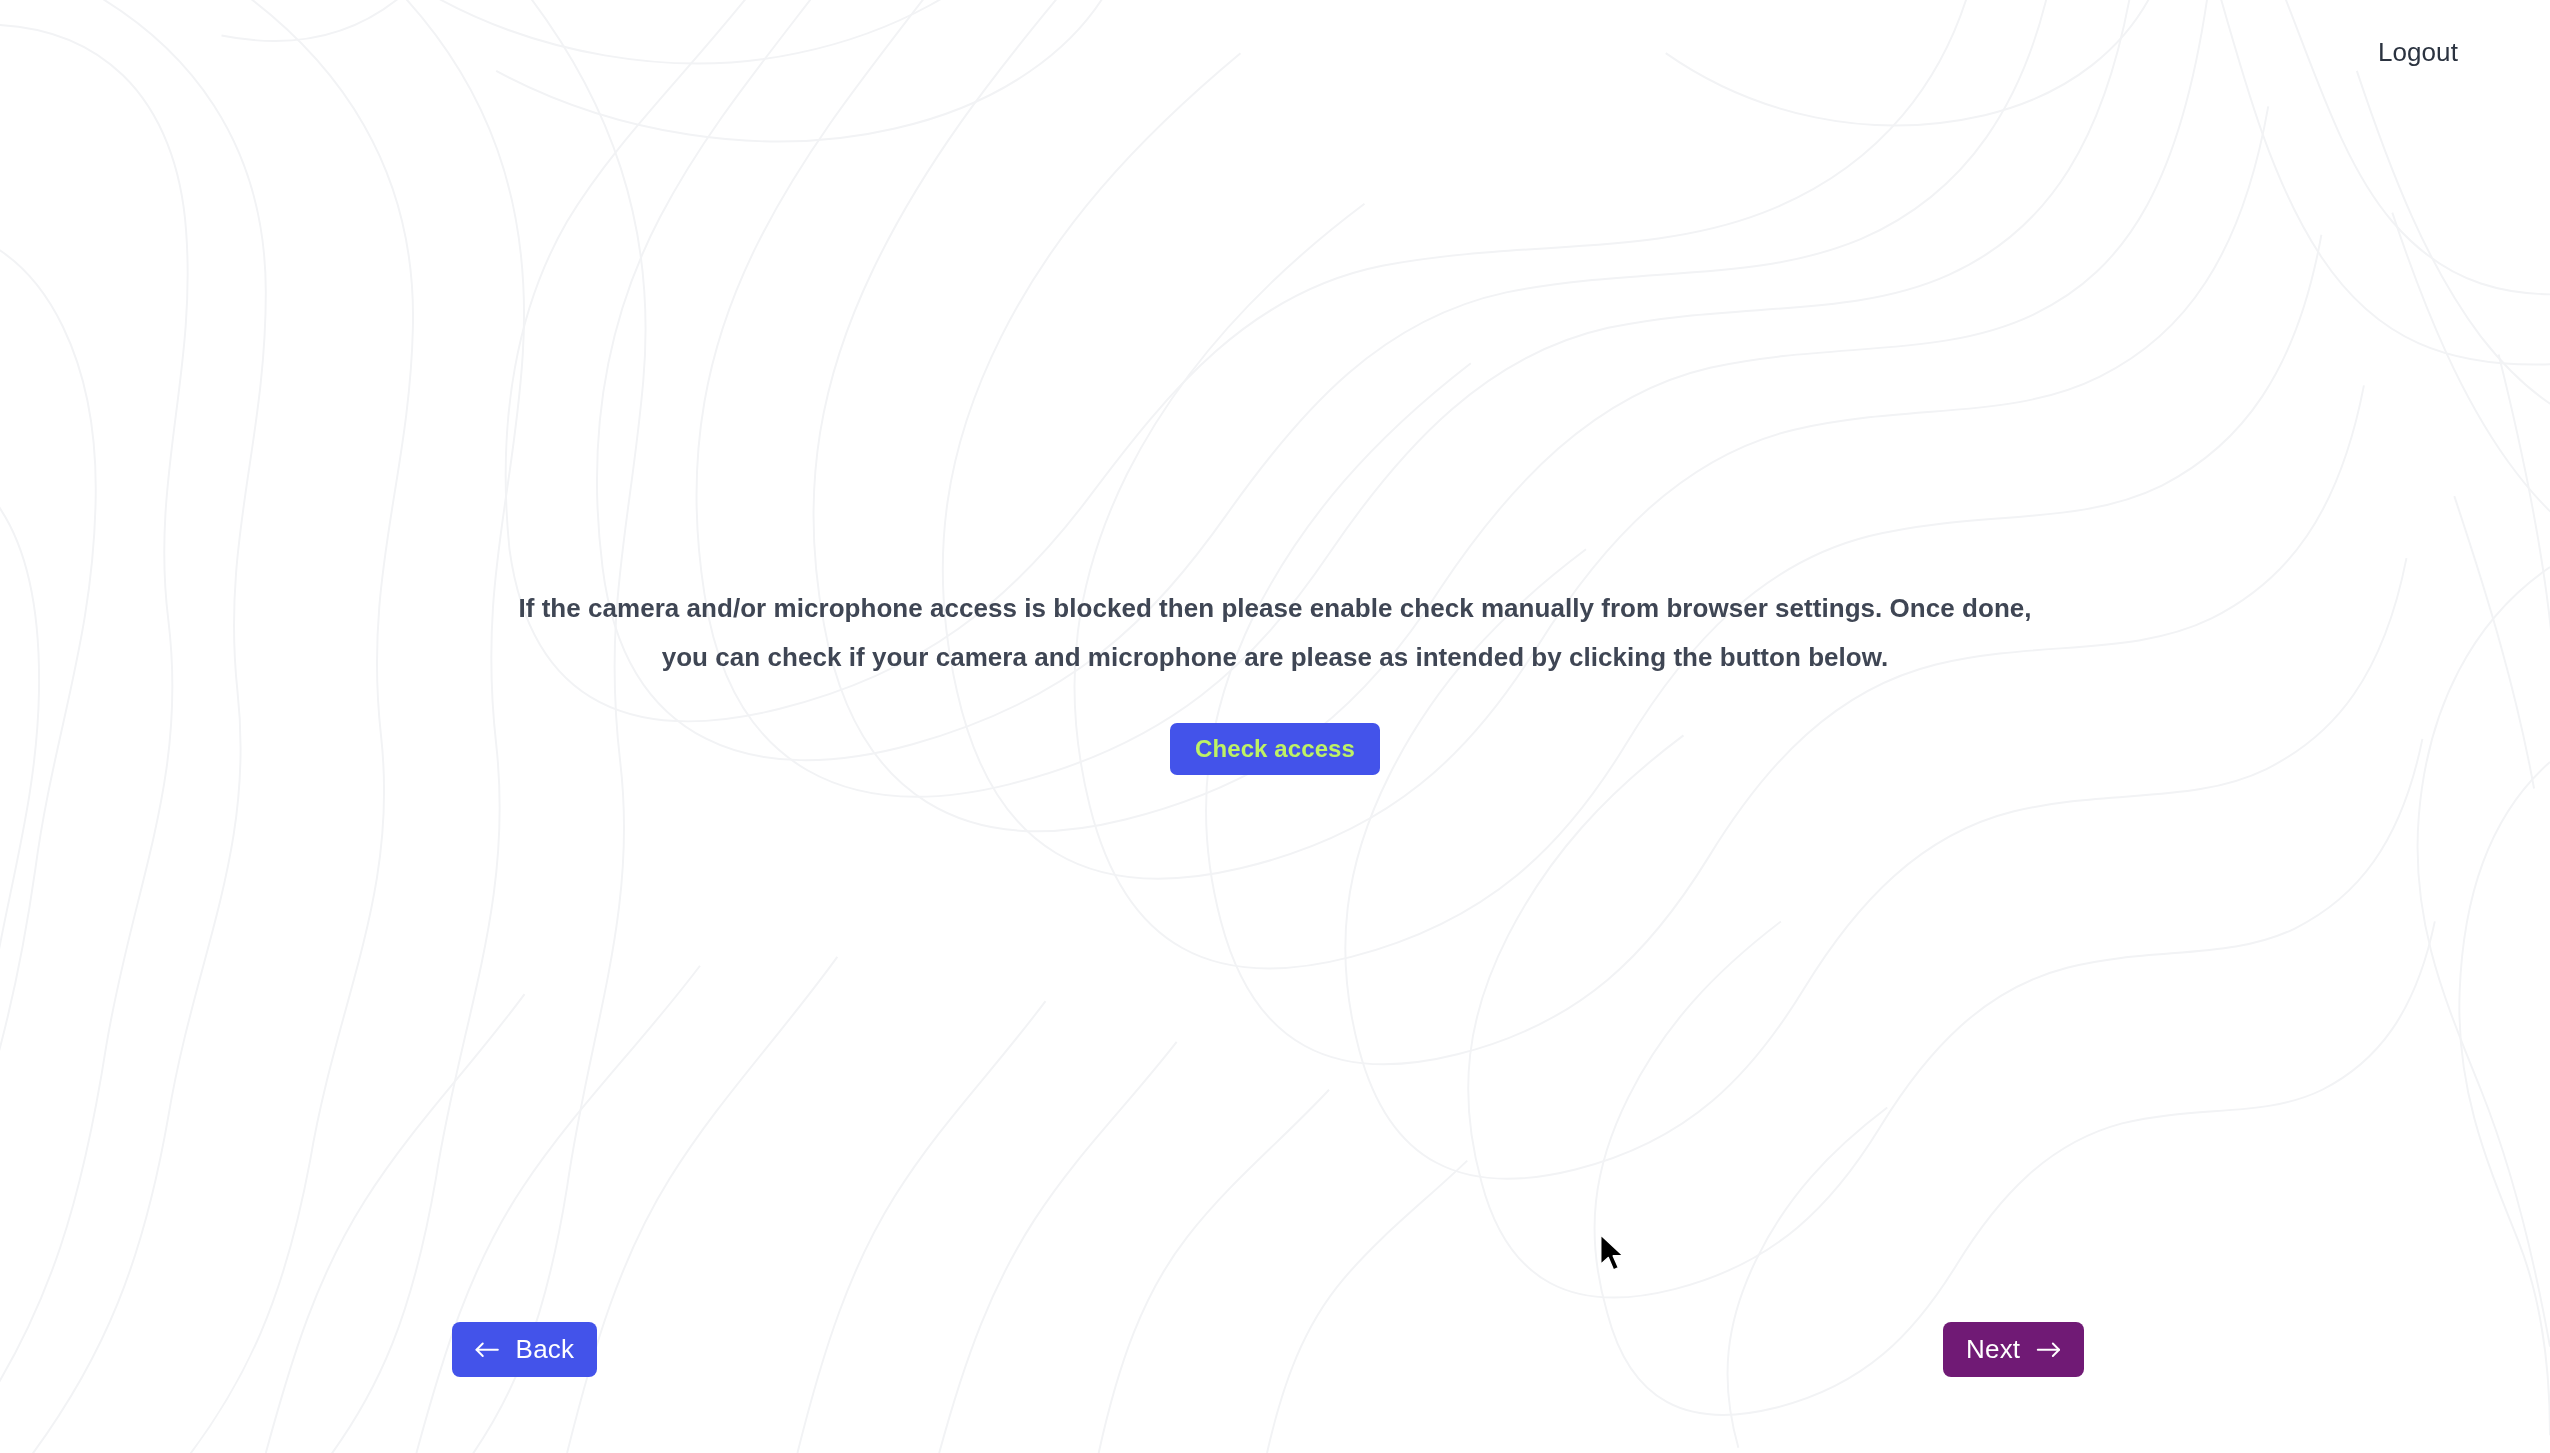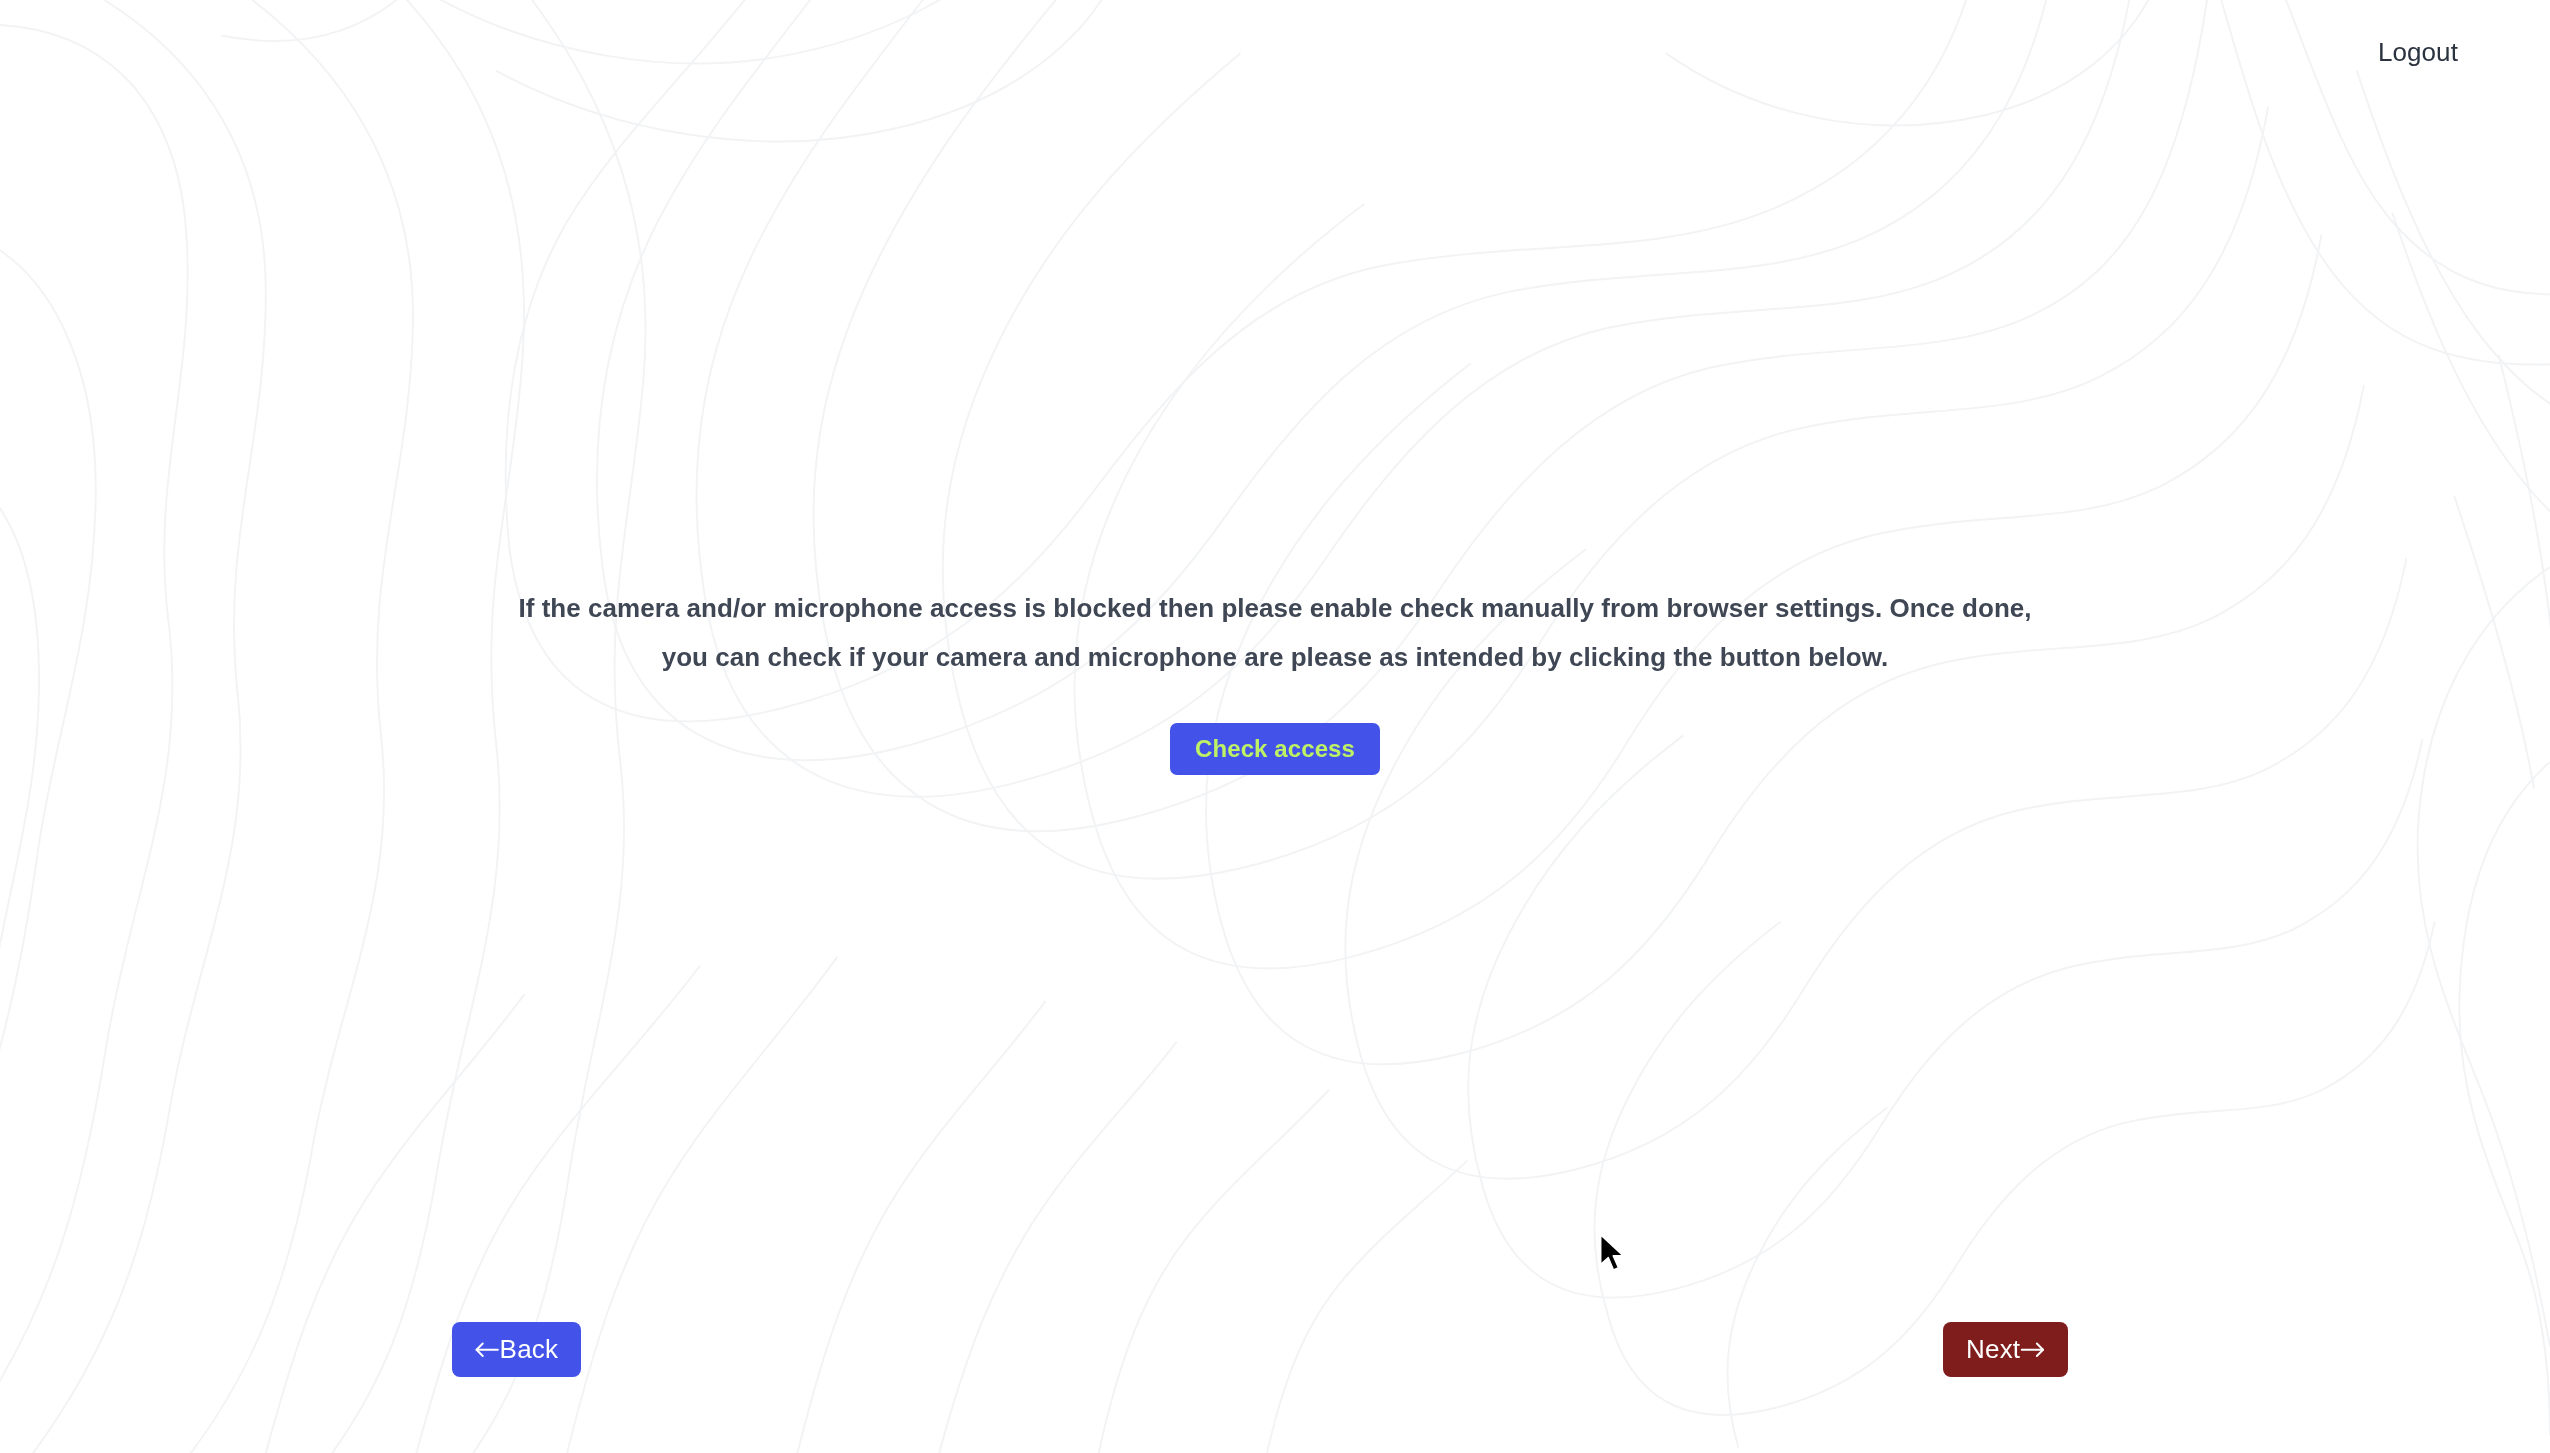--- a/index.html
+++ b/index.html
@@ -122,33 +122,34 @@
     display: inline-flex;
     align-items: center;
     height: 55px;
     border: none;
     border-radius: 8px;
     font-family: inherit;
     font-size: 26px;
     font-weight: normal;
     color: #ffffff;
     letter-spacing: 0.2px;
+    gap: 16px;
   }
 
   .btn-back {
     left: 452px;
     padding: 0 23px 0 21px;
     background: #4353ea;
     cursor: pointer;
   }
 
   .btn-next {
     left: 1943px;
     padding: 0 21px 0 23px;
-    background: #7f1d1d;
+    background: #701a75;
     cursor: default;
   }
 
   .arrow-icon { display: inline-flex; align-items: center; }
   .arrow-icon svg { display: block; }
 
   .btn-label { display: inline-block; white-space: nowrap; }
 
   
   #mouse-cursor {

